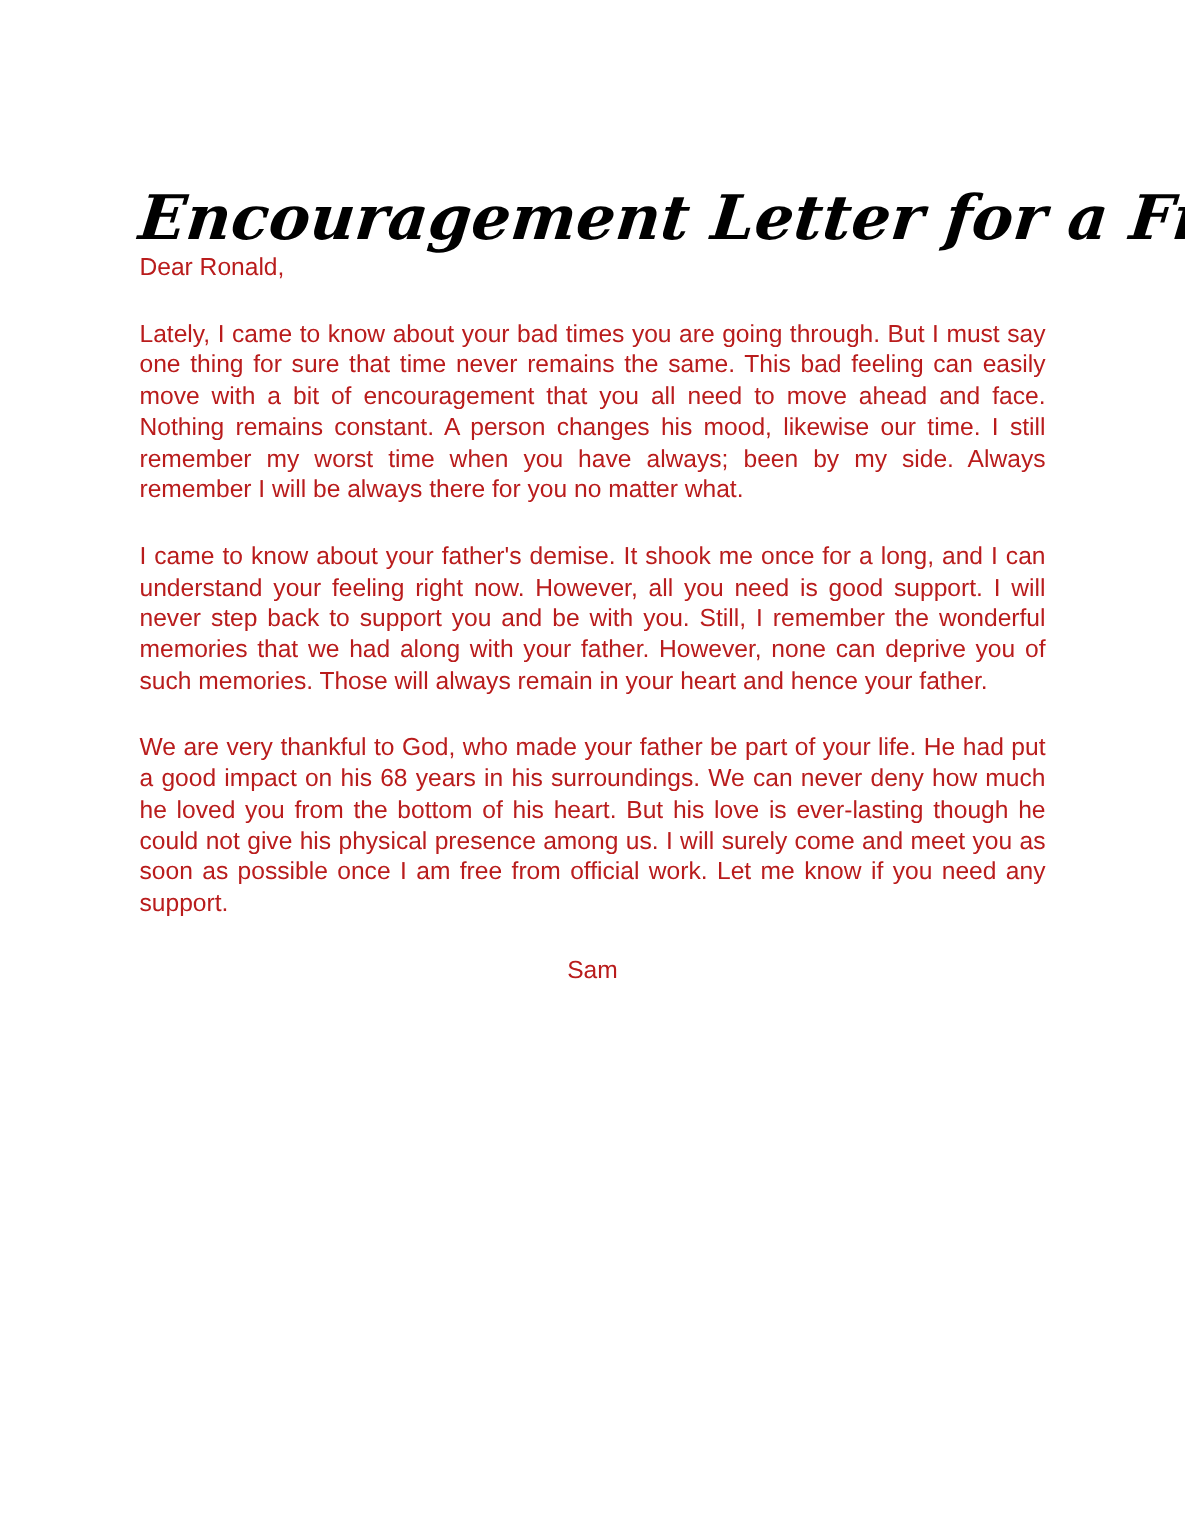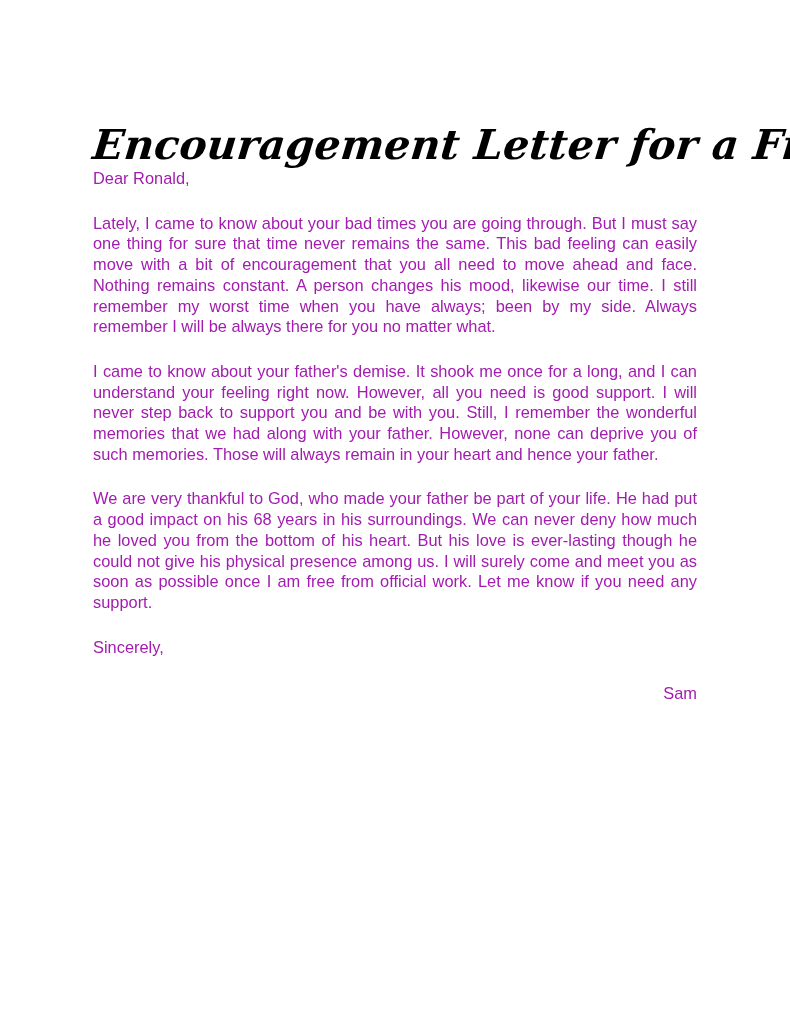--- a/index.html
+++ b/index.html
@@ -44,21 +44,21 @@
   }
 
   .letter-body {
     position: absolute;
     left: 0;
     top: 168px;
     width: 604px;
     font-family: "Liberation Sans", "DejaVu Sans", sans-serif;
     font-size: 16.4px;
     line-height: 20.7px;
-    color: #a21caf;
+    color: #b91c1c;
     -webkit-font-smoothing: antialiased;
   }
 
   .salutation {
     text-align: left;
     margin: 0 0 24px 0;
   }
 
   .para {
     text-align: justify;
@@ -69,22 +69,22 @@
   .para:last-of-type {
     margin-bottom: 16px;
   }
 
   .closing {
     text-align: left;
     margin: 0 0 26px 0;
   }
 
   .signature {
-    text-align: right;
-    margin: 0;
+    text-align: center;
+    margin: 12px;
   }
 
   .sign-off-block {
     margin-top: 24px;
   }
 </style>
 </head>
 <body>
 
 <div class="page">
@@ -97,21 +97,20 @@
 
       <p class="salutation">Dear Ronald,</p>
 
       <p class="para">Lately, I came to know about your bad times you are going through. But I must say one thing for sure that time never remains the same. This bad feeling can easily move with a bit of encouragement that you all need to move ahead and face. Nothing remains constant. A person changes his mood, likewise our time. I still remember my worst time when you have always; been by my side. Always remember I will be always there for you no matter what.</p>
 
       <p class="para">I came to know about your father's demise. It shook me once for a long, and I can understand your feeling right now. However, all you need is good support. I will never step back to support you and be with you. Still, I remember the wonderful memories that we had along with your father. However, none can deprive you of such memories. Those will always remain in your heart and hence your father.</p>
 
       <p class="para">We are very thankful to God, who made your father be part of your life. He had put a good impact on his 68 years in his surroundings. We can never deny how much he loved you from the bottom of his heart. But his love is ever-lasting though he could not give his physical presence among us. I will surely come and meet you as soon as possible once I am free from official work. Let me know if you need any support.</p>
 
       <div class="sign-off-block">
-        <p class="closing">Sincerely,</p>
 
         <p class="signature">Sam</p>
       </div>
 
     </div>
 
   </div>
 
 </div>
 

